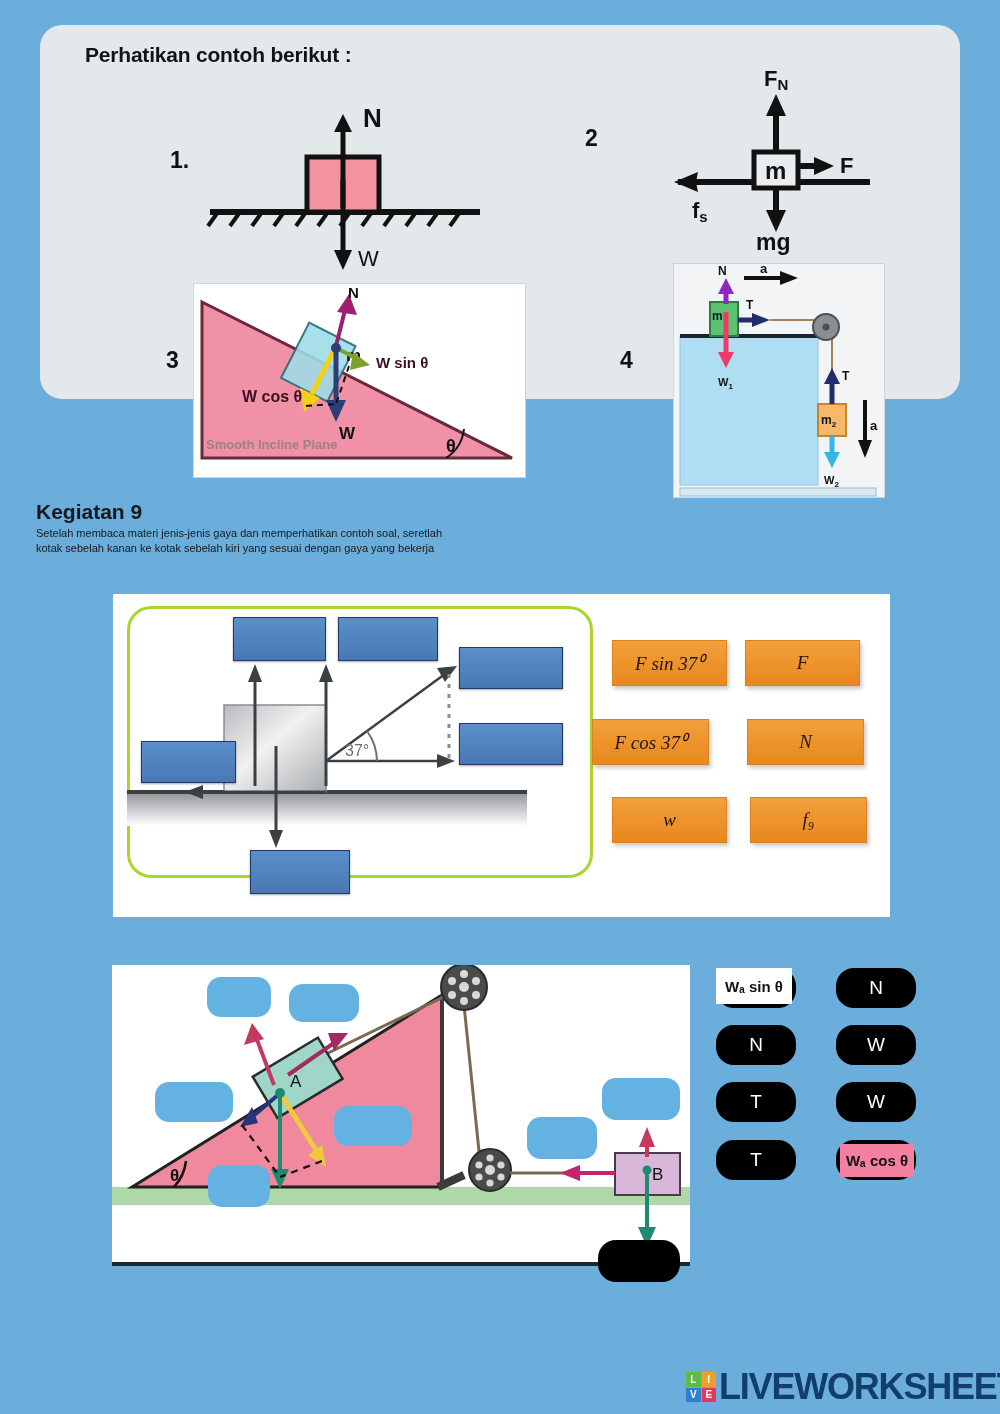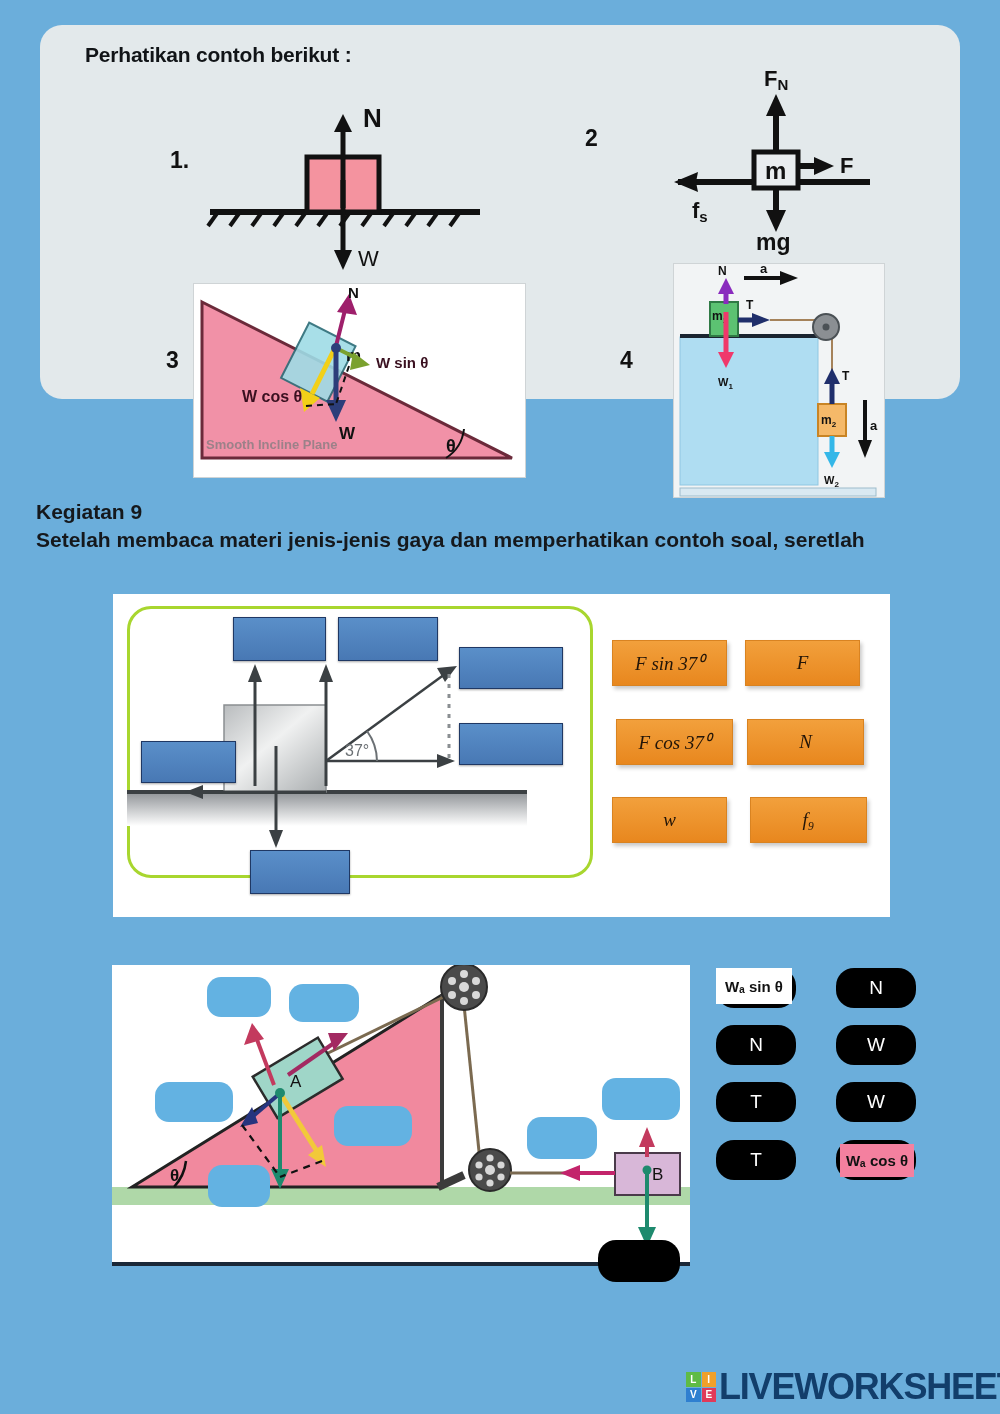--- a/index.html
+++ b/index.html
@@ -50,21 +50,21 @@
     width:212px; height:235px; background:#f2f4f5;
     border:1px solid #cfd4d6;
   }
 
   
   .keg {
     position:absolute; left:36px; top:500px; width:900px;
     color:#15181c;
   }
   .keg-title { font-size:21px; font-weight:bold; margin-bottom:2px; }
-  .keg-body  { font-size:21px; font-weight:bold; line-height:1.36; }
+  .keg-body  { font-size:11px; font-weight:normal; line-height:1.36; }
 
   
   .ex1 {
     position:absolute; left:113px; top:594px;
     width:777px; height:323px; background:#ffffff;
   }
   .ex1-green {
     position:absolute; left:14px; top:12px;
     width:466px; height:272px;
     border:3px solid #A8D62F; border-radius:24px;
@@ -289,20 +289,21 @@
       <line x1="191" y1="136" x2="191" y2="182" stroke="#111" stroke-width="4"></line>
       <path d="M191 194 L184 176 L198 176 Z" fill="#111"></path>
       <text x="196" y="166" font-size="13" font-weight="bold" font-family="Liberation Sans, sans-serif" fill="#111">a</text>
     </svg>
   </div>
 </div>
 
 <div class="keg">
   <div class="keg-title">Kegiatan 9</div>
   <div class="keg-body">Setelah membaca materi jenis-jenis gaya dan memperhatikan contoh soal, seretlah</div>
+  <div class="keg-body">kotak sebelah kanan ke kotak sebelah kiri yang sesuai dengan gaya yang bekerja</div>
 </div>
 
 <div class="ex1">
 
   <div class="ex1-green"></div>
 
   <svg style="position:absolute;left:14px;top:12px;" width="470" height="300" viewBox="0 0 470 300">
     <defs>
       <linearGradient id="blkg" x1="0" y1="0" x2="1" y2="1">
         <stop offset="0%" stop-color="#B9BCBE"></stop>
@@ -346,21 +347,21 @@
 
   <div class="blue-box" style="left:120px;top:23px;width:93px;height:44px;"></div>
   <div class="blue-box" style="left:225px;top:23px;width:100px;height:44px;"></div>
   <div class="blue-box" style="left:346px;top:53px;width:104px;height:42px;"></div>
   <div class="blue-box" style="left:346px;top:129px;width:104px;height:42px;"></div>
   <div class="blue-box" style="left:28px;top:147px;width:95px;height:42px;"></div>
   <div class="blue-box" style="left:137px;top:256px;width:100px;height:44px;"></div>
 
   <div class="orange-box" style="left:499px;top:46px;width:115px;height:46px;">F sin 37⁰</div>
   <div class="orange-box" style="left:632px;top:46px;width:115px;height:46px;">F</div>
-  <div class="orange-box" style="left:503px;top:125px;width:117px;height:46px;">F cos 37⁰</div>
+  <div class="orange-box" style="left:479px;top:125px;width:117px;height:46px;">F cos 37⁰</div>
   <div class="orange-box" style="left:634px;top:125px;width:117px;height:46px;">N</div>
   <div class="orange-box" style="left:499px;top:203px;width:115px;height:46px;">w</div>
   <div class="orange-box" style="left:637px;top:203px;width:117px;height:46px;">f₉</div>
 </div>
 
 <div class="ex2">
   <svg width="578" height="300" viewBox="0 0 578 300">
 
     <rect x="0" y="222" width="578" height="18" fill="#AFD8A8"></rect>
 

